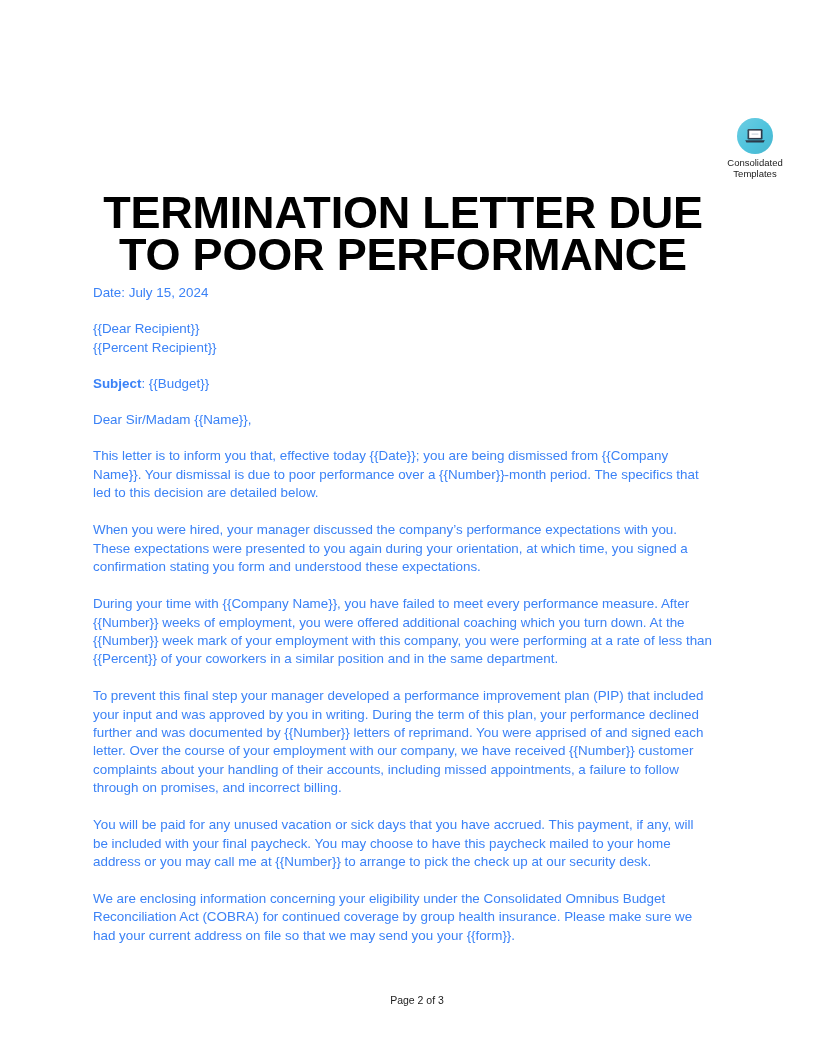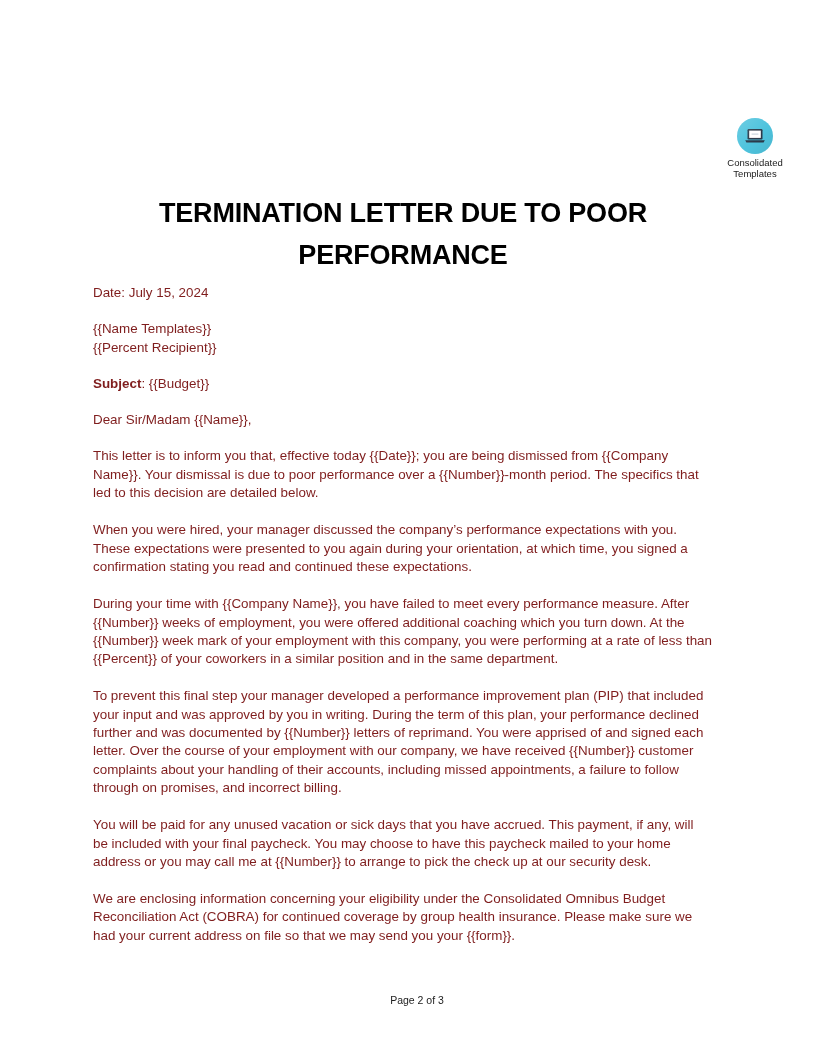--- a/index.html
+++ b/index.html
@@ -53,36 +53,36 @@
     font-family: "Liberation Sans", sans-serif;
   }
 
   
   .doc-title {
     position: absolute;
     top: 192px;
     left: 93px;
     width: 620px;
     text-align: center;
-    font-size: 27px;
+    font-size: 45px;
     line-height: 42px;
     font-weight: bold;
     letter-spacing: -0.2px;
     color: #000000;
   }
 
   
   .letter {
     position: absolute;
     top: 284px;
     left: 93px;
     width: 619px;
     font-size: 13.4px;
     line-height: 18.3px;
-    color: #7f1d1d;
+    color: #3b82f6;
   }
   .letter p {
     margin: 0;
   }
   .gap-sm { height: 18px; }
   .gap-md { height: 19px; }
   .addr-line { margin: 0; }
   .bold { font-weight: bold; margin-top: 6px; }
 
   
@@ -115,34 +115,34 @@
   </div>
 </div>
 
 <div class="doc-title">TERMINATION LETTER DUE TO POOR PERFORMANCE</div>
 
 <div class="letter">
 
   <p class="addr-line">Date: July 15, 2024</p>
   <div class="gap-sm"></div>
 
-  <p class="addr-line">{{Name Templates}}</p>
+  <p class="addr-line">{{Dear Recipient}}</p>
   <p class="addr-line">{{Percent Recipient}}</p>
   <div class="gap-sm"></div>
 
   <p><span class="bold">Subject</span><span>: {{Budget}}</span></p>
   <div class="gap-sm"></div>
 
   <p>Dear Sir/Madam {{Name}},</p>
   <div class="gap-sm"></div>
 
   <p>This letter is to inform you that, effective today {{Date}}; you are being dismissed from {{Company Name}}. Your dismissal is due to poor performance over a {{Number}}-month period. The specifics that led to this decision are detailed below.</p>
   <div class="gap-md"></div>
 
-  <p>When you were hired, your manager discussed the company’s performance expectations with you. These expectations were presented to you again during your orientation, at which time, you signed a confirmation stating you read and continued these expectations.</p>
+  <p>When you were hired, your manager discussed the company’s performance expectations with you. These expectations were presented to you again during your orientation, at which time, you signed a confirmation stating you form and understood these expectations.</p>
   <div class="gap-md"></div>
 
   <p>During your time with {{Company Name}}, you have failed to meet every performance measure. After {{Number}} weeks of employment, you were offered additional coaching which you turn down. At the {{Number}} week mark of your employment with this company, you were performing at a rate of less than  {{Percent}} of your coworkers in a similar position and in the same department.</p>
   <div class="gap-md"></div>
 
   <p>To prevent this final step your manager developed a performance improvement plan (PIP) that included your input and was approved by you in writing. During the term of this plan, your performance declined further and was documented by {{Number}} letters of reprimand. You were apprised of and signed each letter. Over the course of your employment with our company, we have received {{Number}} customer complaints about your handling of their accounts, including missed appointments, a failure to follow through on promises, and incorrect billing.</p>
   <div class="gap-md"></div>
 
   <p>You will be paid for any unused vacation or sick days that you have accrued. This payment, if any, will be included with your final paycheck. You may choose to have this paycheck mailed to your home address or you may call me at {{Number}} to arrange to pick the check up at our security desk.</p>
   <div class="gap-md"></div>

